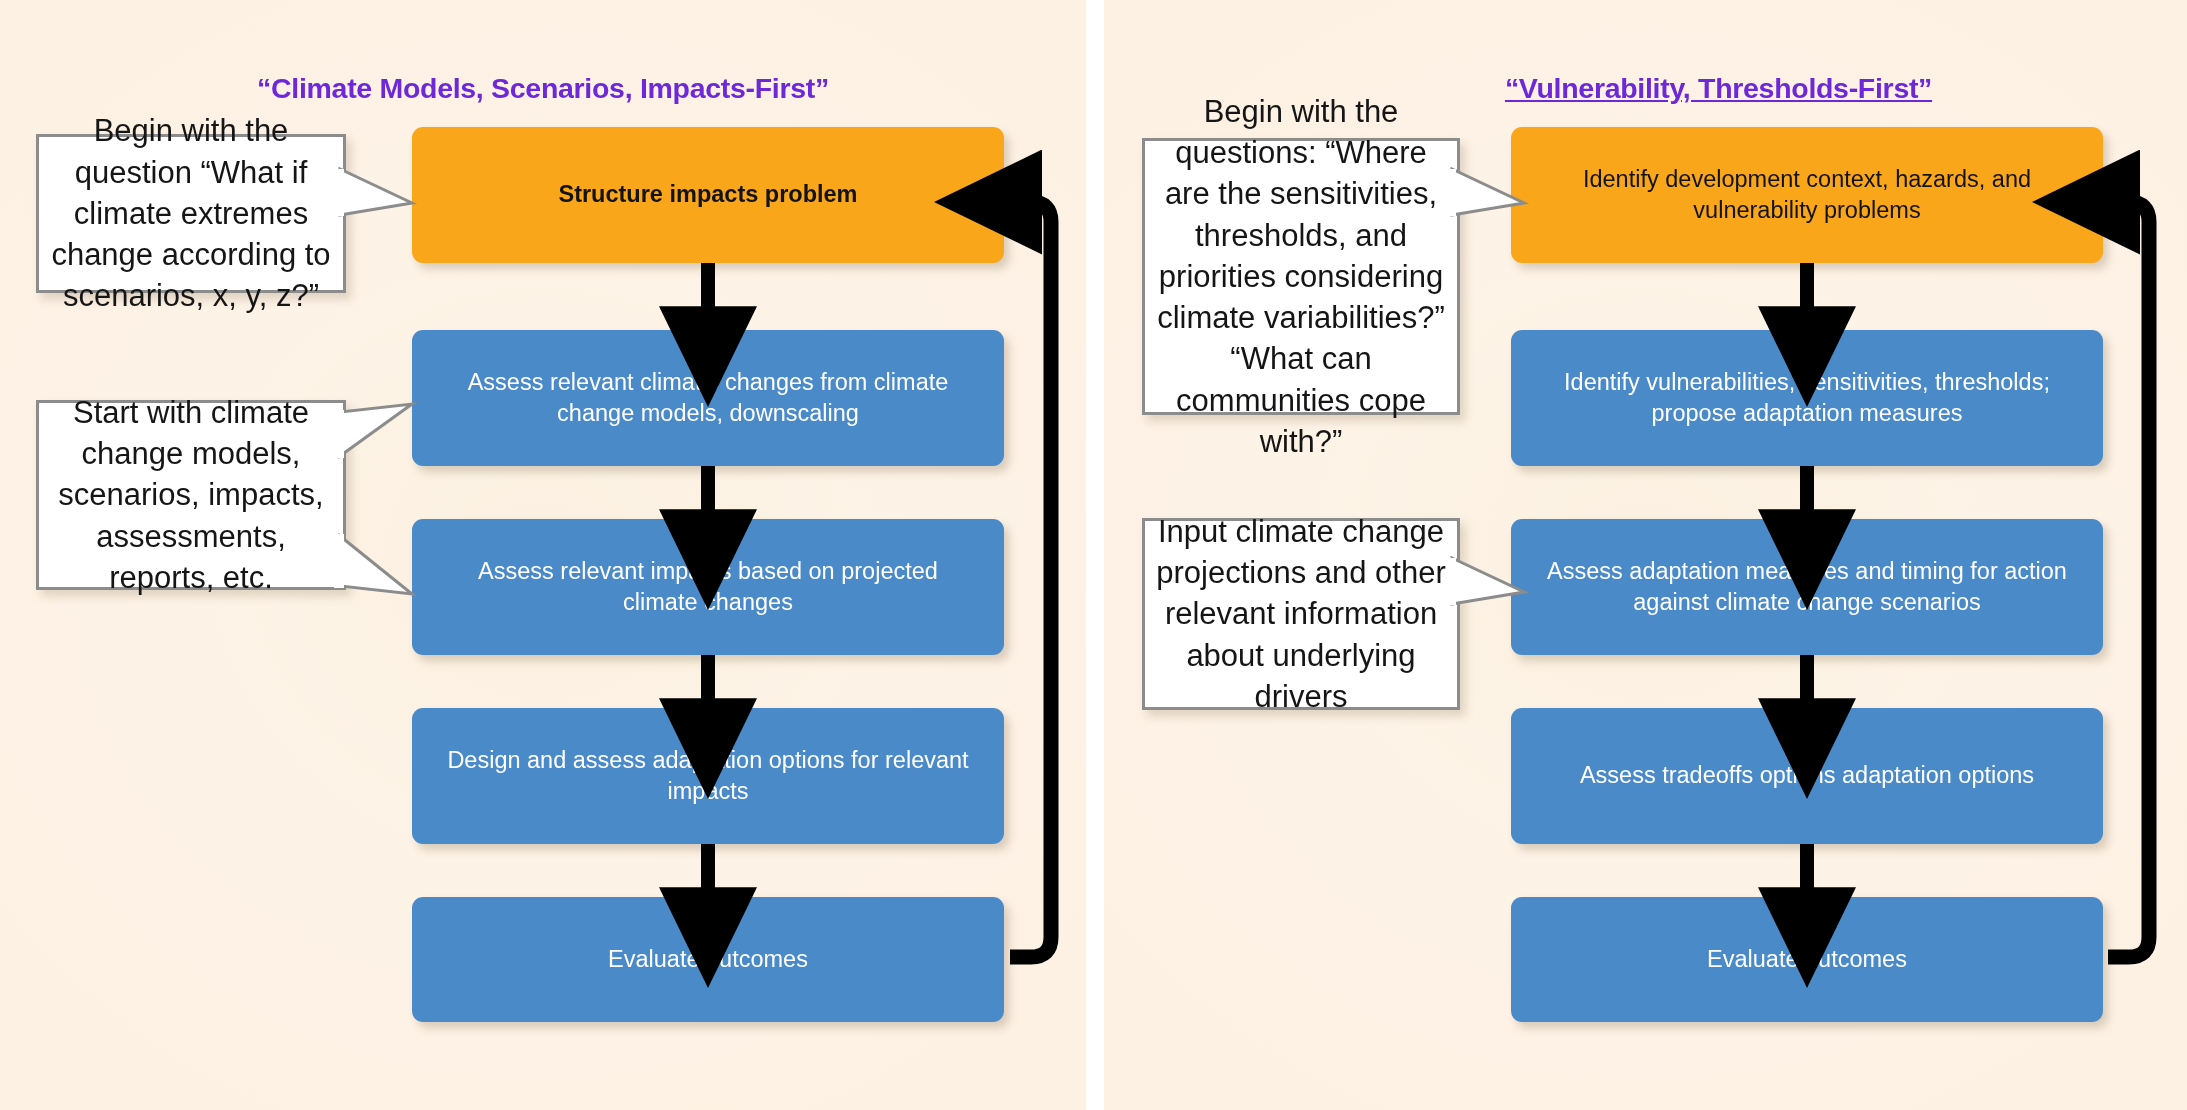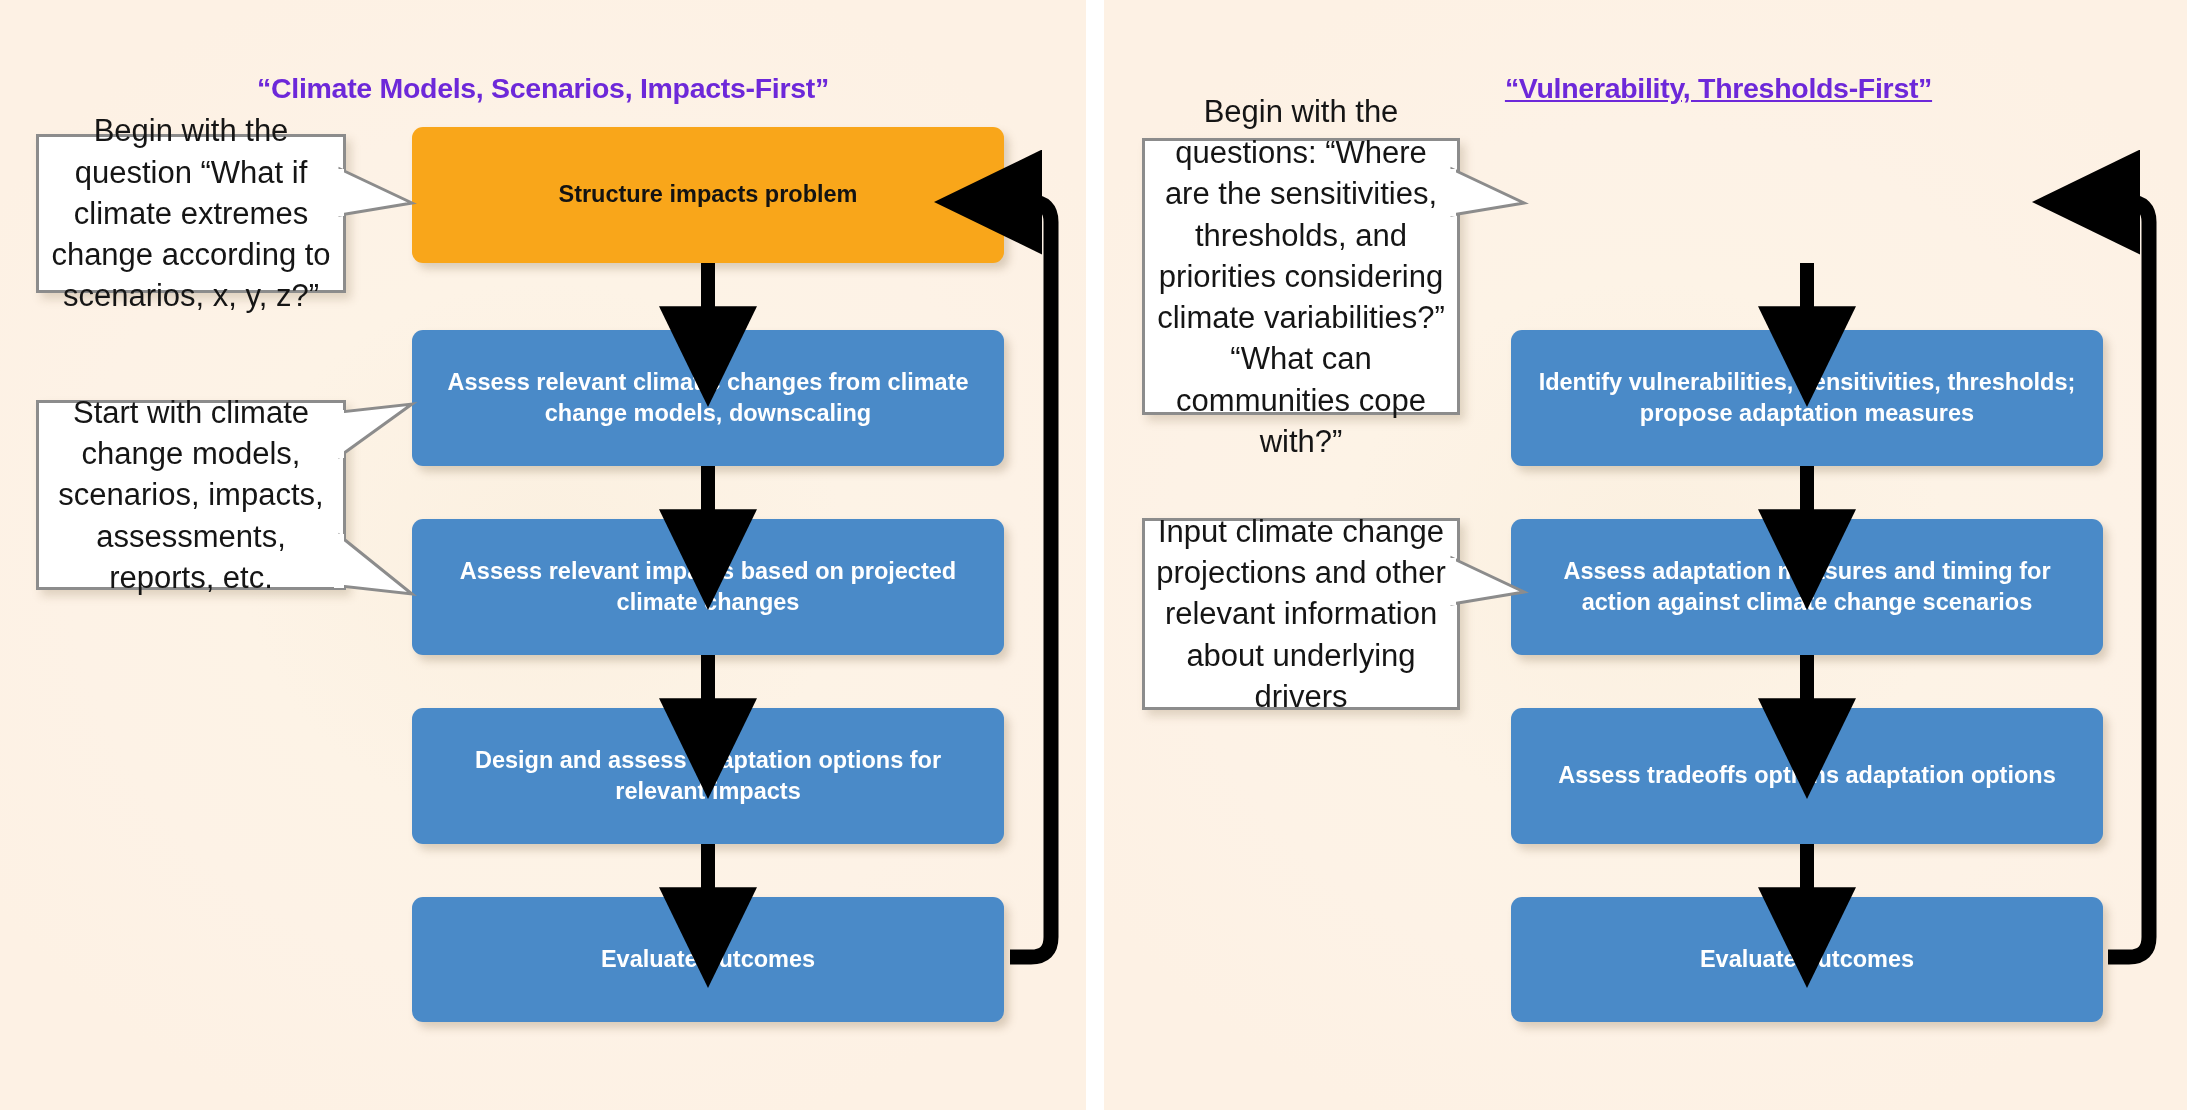--- a/index.html
+++ b/index.html
@@ -55,21 +55,21 @@
     display: flex;
     align-items: center;
     justify-content: center;
     text-align: center;
     font-size: 23.5px;
     line-height: 1.34;
     padding: 6px 26px;
     box-shadow: 5px 6px 9px rgba(120, 95, 60, 0.26);
   }
   .flow-box.orange { background: #f9a61a; color: #131313; }
-  .flow-box.blue   { background: #4a8ac8; color: #ffffff; font-weight: bold; }
+  .flow-box.blue   { background: #4a8ac8; color: #ffffff; }
 
   
   .callout {
     position: absolute;
     background: #ffffff;
     border: 3px solid #8c8c8c;
     display: flex;
     align-items: center;
     justify-content: center;
     text-align: center;
@@ -150,20 +150,23 @@
   </div>
 
   <div class="flow-box blue" id="lbox4" style="left:412px; top:708px; width:592px; height:136px;">
     <span>Design and assess adaptation options for relevant impacts</span>
   </div>
 
   <div class="flow-box blue" id="lbox5" style="left:412px; top:897px; width:592px; height:125px;">
     <span>Evaluate outcomes</span>
   </div>
 
+  <div class="flow-box orange" id="rbox1" style="left:1511px; top:127px; width:592px; height:136px;">
+    <span>Identify development context, hazards, and vulnerability problems</span>
+  </div>
 
   <div class="flow-box blue" id="rbox3" style="left:1511px; top:519px; width:592px; height:136px;">
     <span>Assess adaptation measures and timing for action against climate change scenarios</span>
   </div>
 
   <div class="flow-box blue" id="rbox2" style="left:1511px; top:330px; width:592px; height:136px;">
     <span>Identify vulnerabilities, sensitivities, thresholds; propose adaptation measures</span>
   </div>
 
   <div class="flow-box blue" id="rbox4" style="left:1511px; top:708px; width:592px; height:136px;">

